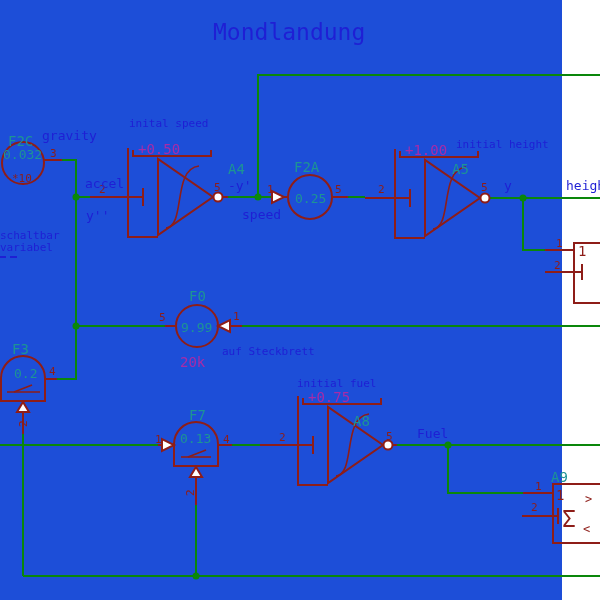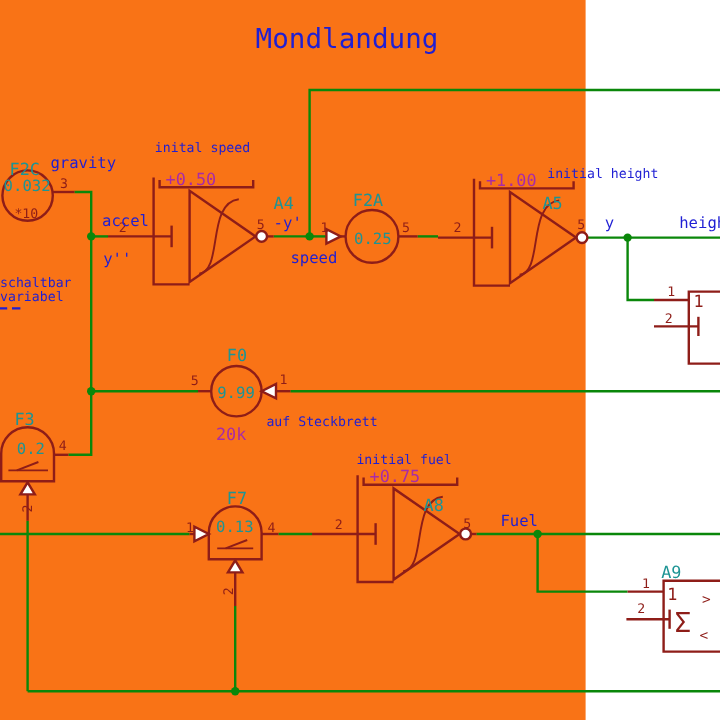--- a/index.html
+++ b/index.html
@@ -1,16 +1,16 @@
 <!DOCTYPE html>
 <html><head>
 <meta charset="utf-8">
 <style>
   html,body{margin:0;padding:0;background:#ffffff;overflow:hidden}
-  .stage{position:relative;width:488px;height:600px;background:#f97316}
+  .stage{position:relative;width:562px;height:600px;background:#1d4ed8}
   svg{display:block}
   text{font-family:"DejaVu Sans Mono","Liberation Mono",monospace}
   .blue{fill:#1f1fd4}
   .teal{fill:#1d9494}
   .mag{fill:#a82ba8}
   .mar{fill:#8e1d18}
   .f11{font-size:11px}
   .f12{font-size:12px}
   .f13{font-size:13px}
   .f14{font-size:14px}

